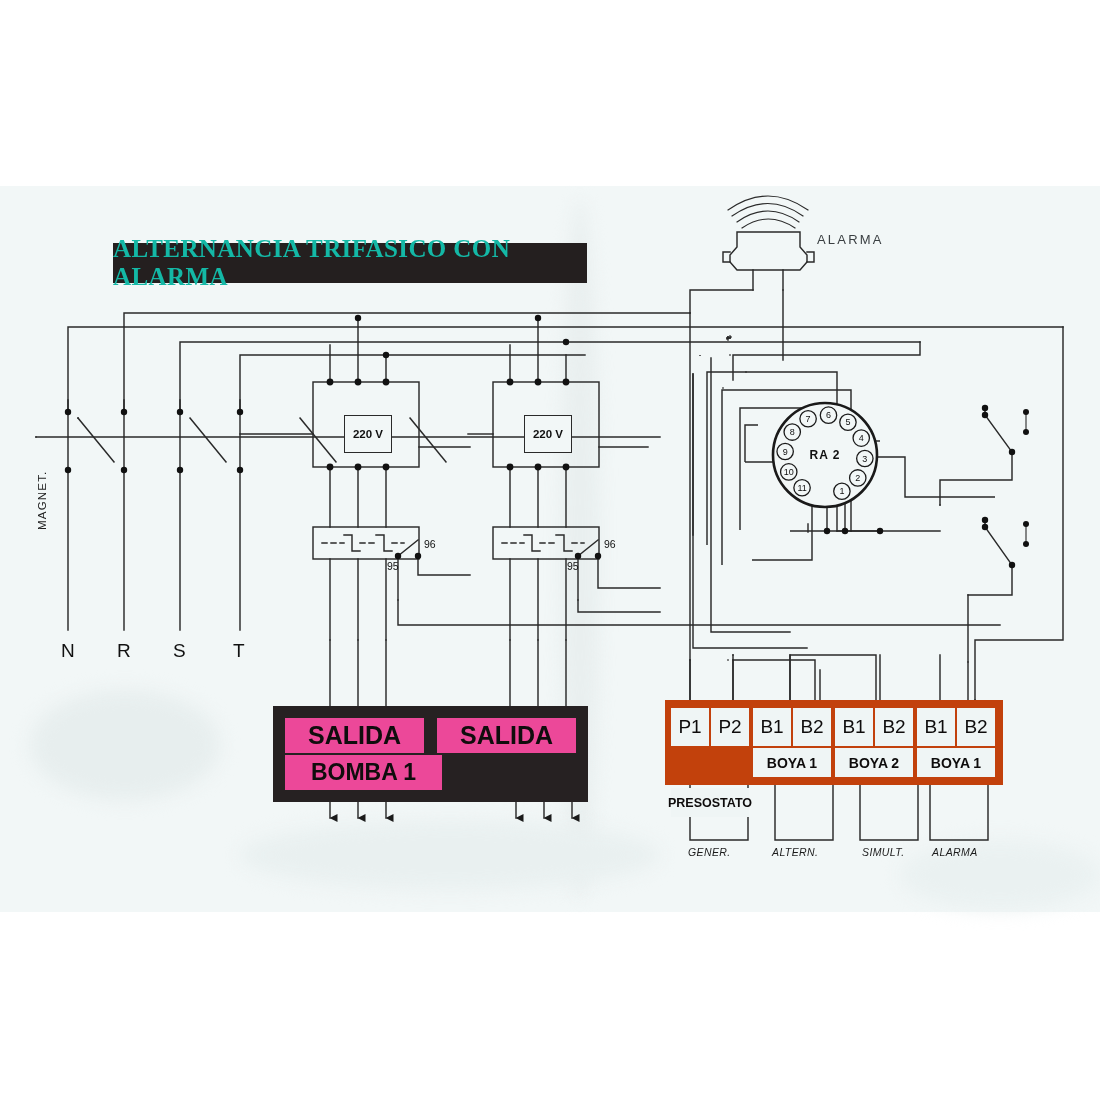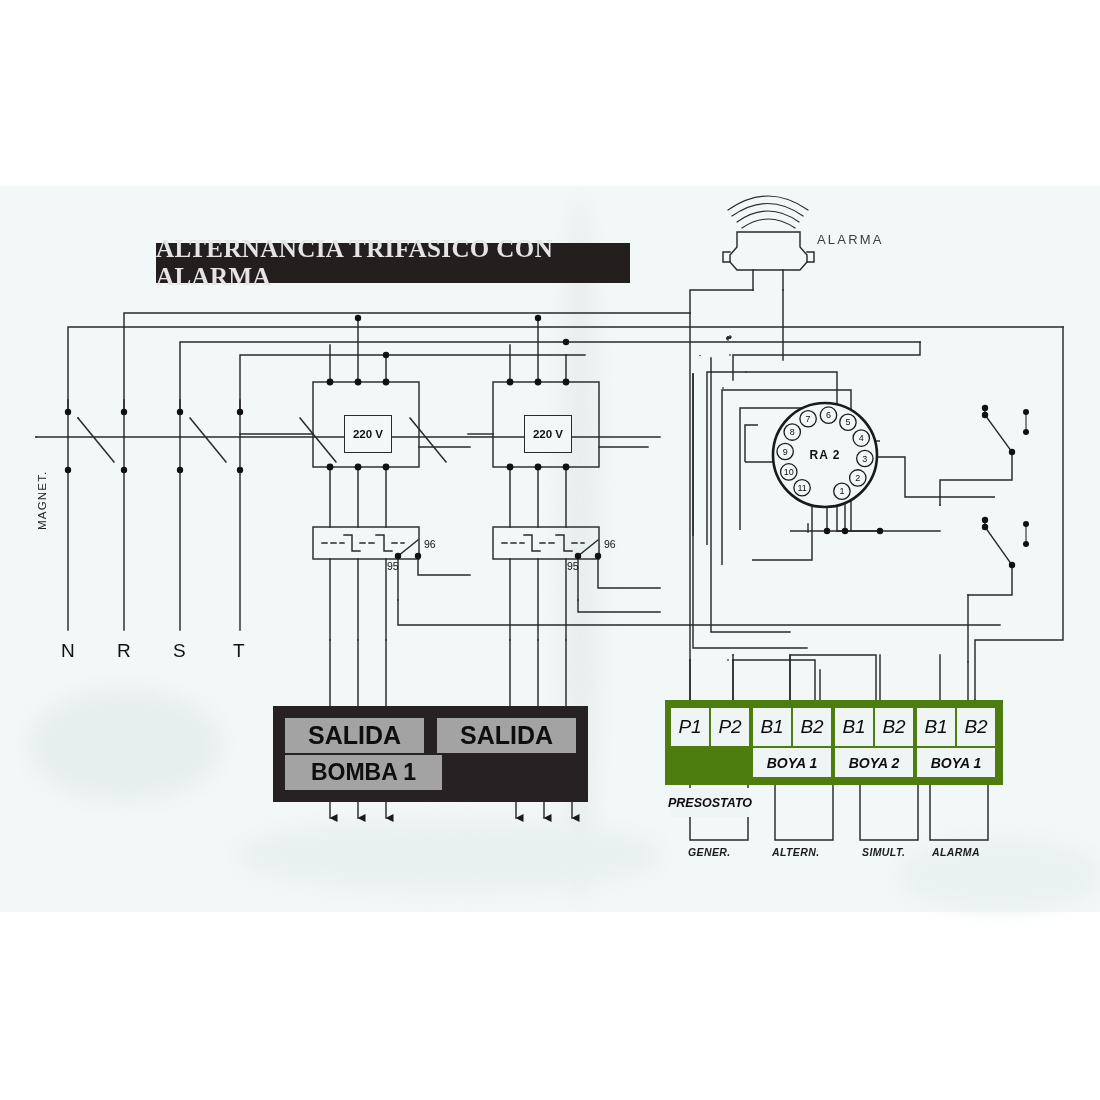--- a/index.html
+++ b/index.html
@@ -6,33 +6,33 @@
   html,body{margin:0;padding:0;background:#ffffff;}
   body{width:1100px;height:1100px;overflow:hidden;
        font-family:"Liberation Sans", sans-serif;}
   #page{position:relative;width:1100px;height:1100px;background:#ffffff;}
   #scan{position:absolute;left:0;top:186px;width:1100px;height:726px;
         background:#f2f7f7;}
   
   .blotch{position:absolute;border-radius:50%;pointer-events:none;}
   #svgwrap{position:absolute;left:0;top:0;width:1100px;height:1100px;}
   svg{display:block;}
-  .ttl{position:absolute;background:#241f1f;color:#e5e5e5;
+  .ttl{position:absolute;background:#241f1f;color:#14b8a6;
        font-family:"Liberation Serif", serif;font-weight:bold;
        letter-spacing:.4px;display:flex;align-items:center;
-       justify-content:center;margin-left:43px;}
+       justify-content:center;}
   .labelbox{position:absolute;background:#262122;}
-  .lb-inner{position:absolute;background:#a3a3a3;display:flex;
+  .lb-inner{position:absolute;background:#ec4899;display:flex;
             align-items:center;justify-content:center;
             font-weight:bold;color:#100d0d;}
-  .term{position:absolute;background:#4d7c0f;font-style:italic;}
+  .term{position:absolute;background:#c2410c;}
   .tcell{position:absolute;background:#eff5f5;display:flex;
          align-items:center;justify-content:center;color:#0e0c0c;}
   .smalltxt{position:absolute;font-size:10.5px;color:#1b1b1b;
-            font-style:italic;font-weight:bold;letter-spacing:.4px;}
+            font-style:italic;font-weight:normal;letter-spacing:.4px;}
   .pintxt{font-size:9px;fill:#111;font-family:"Liberation Sans",sans-serif;}
   .ra2{font-size:12px;fill:#111;font-weight:bold;letter-spacing:1px;}
   .phase{position:absolute;font-size:19px;color:#111;font-weight:normal;
          font-family:"Liberation Sans",sans-serif;}
   .magnet{position:absolute;font-size:11.5px;color:#1d1d1d;
           letter-spacing:1.2px;transform:rotate(-90deg);
           transform-origin:left top;white-space:nowrap;}
   .v220{position:absolute;font-size:11.5px;font-weight:bold;color:#111;
         display:flex;align-items:center;justify-content:center;}
   .num95{position:absolute;font-size:10.5px;color:#111;}

